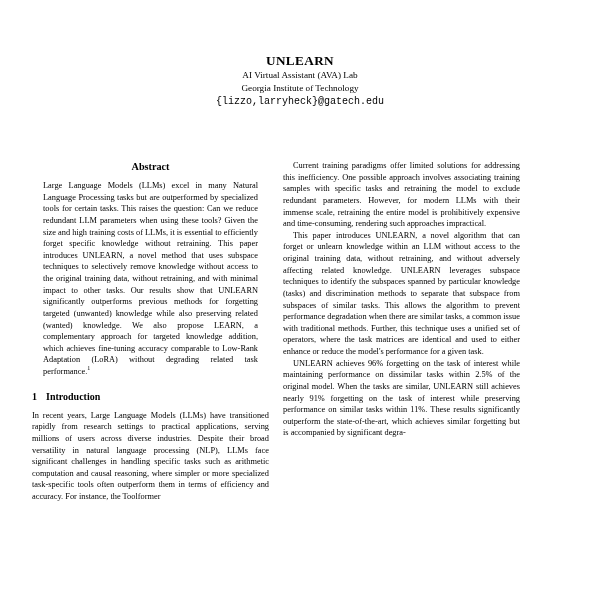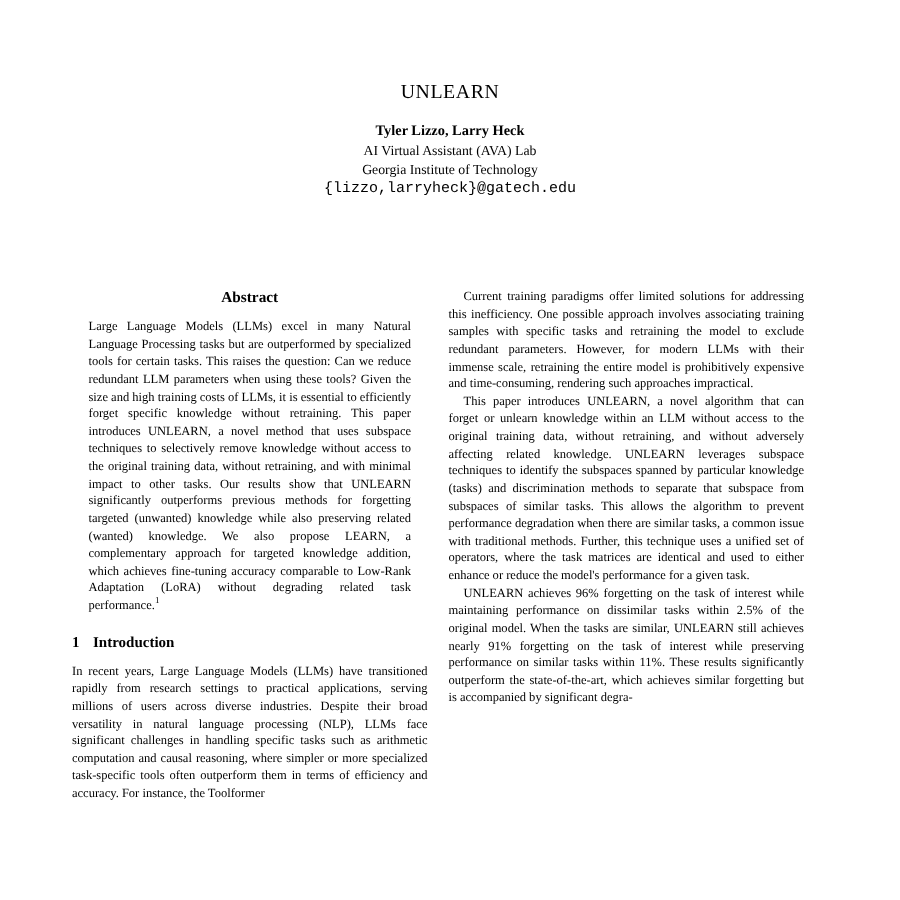--- a/index.html
+++ b/index.html
@@ -23,21 +23,21 @@
     overflow: hidden;
   }
 
   
   .title-block {
     padding: 52px 56px 0 56px;
     text-align: center;
   }
   .paper-title-line1 {
     font-size: 13.2px;
-    font-weight: normal;
+    font-weight: bold;
     letter-spacing: 0.4px;
     line-height: 17px;
   }
   .paper-title-line2 {
     font-size: 13.2px;
     font-weight: bold;
     line-height: 18px;
     margin-top: 1px;
     white-space: nowrap;
   }
@@ -60,23 +60,22 @@
   }
 
   
   .columns {
     position: absolute;
     top: 160px;
     left: 0;
     width: 600px;
     display: flex;
     gap: 14px;
-    padding: 0 48px;
+    padding: 0 32px;
     box-sizing: border-box;
-    margin-top: 32px;
   }
   .col {
     width: 237px;
     flex: 0 0 237px;
   }
 
   .abstract-wrap {
     padding: 0 11px;
   }
   .abstract-head {
@@ -119,21 +118,20 @@
     line-height: 0;
   }
 </style>
 </head>
 <body>
 
 <div class="page">
 
   <div class="title-block">
     <div class="paper-title-line1">UNLEARN</div>
-    <div class="authors">Tyler Lizzo, Larry Heck</div>
     <div class="affil">AI Virtual Assistant (AVA) Lab</div>
     <div class="affil">Georgia Institute of Technology</div>
     <div class="email">{lizzo,larryheck}@gatech.edu</div>
   </div>
 
   <div class="columns">
 
     <div class="col">
       <div class="abstract-wrap">
         <div class="abstract-head">Abstract</div>

